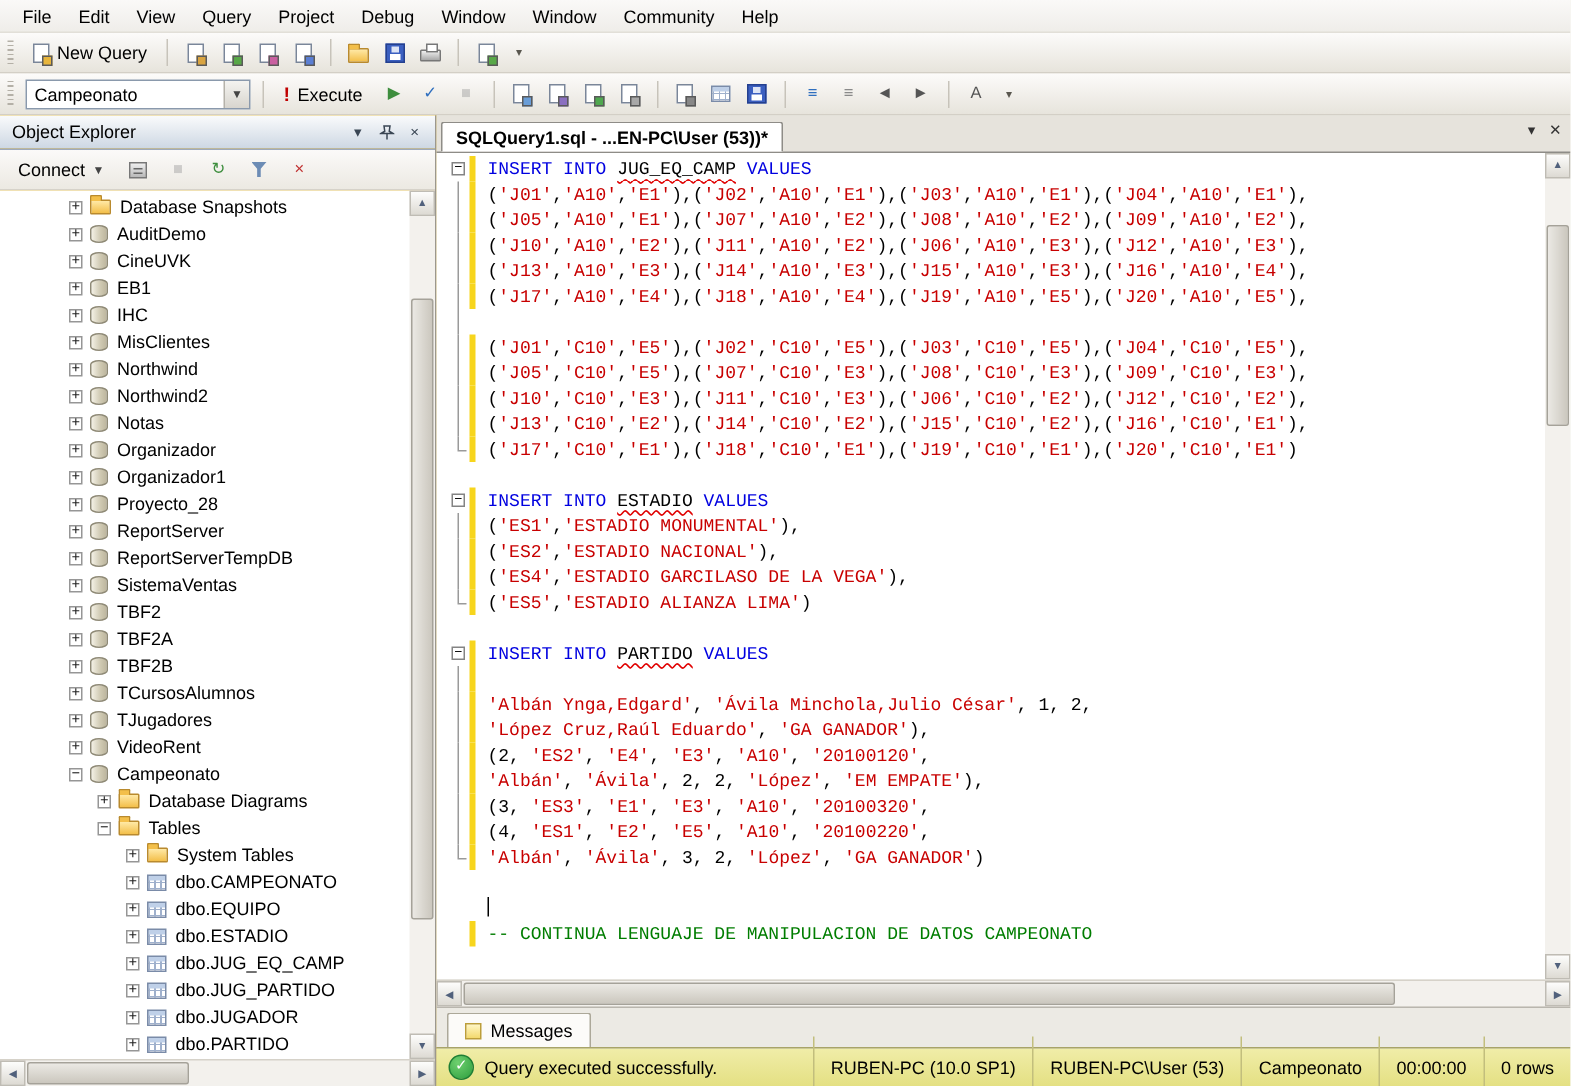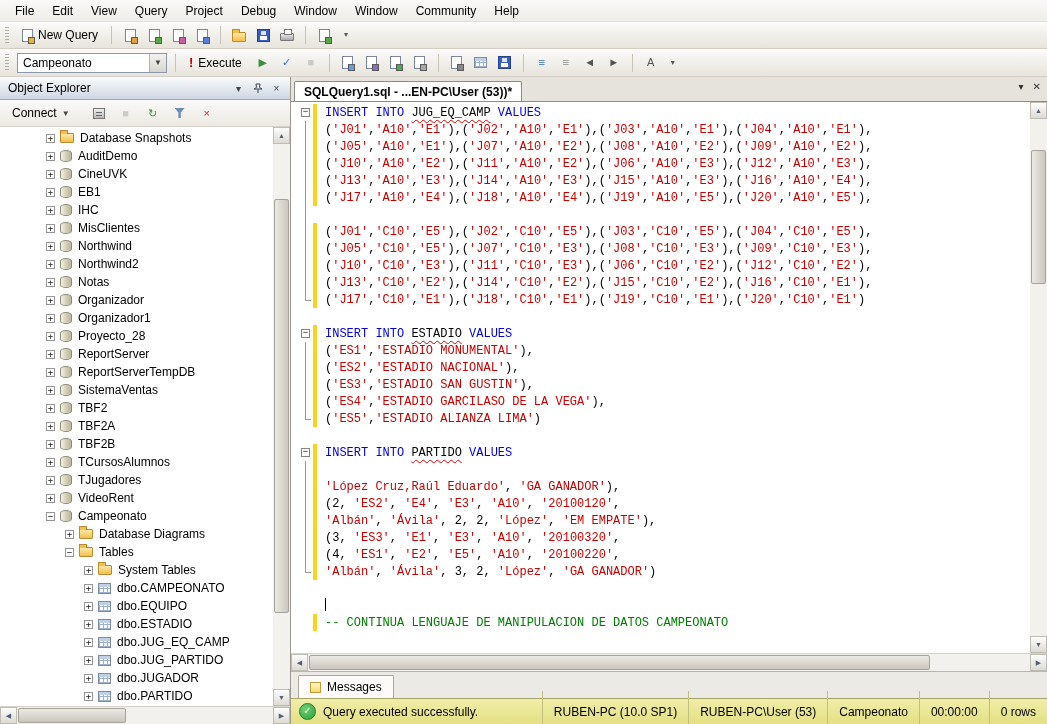--- a/index.html
+++ b/index.html
@@ -46,21 +46,21 @@
   .combo .dd{width:16px;height:100%;background:linear-gradient(#F4F3F0,#D8D5CE);border-left:1px solid #B5B2AA;display:flex;align-items:center;justify-content:center;font-size:8px;color:#444}
 
   
   .main{flex:1;display:flex;min-height:0}
 
   
   .oe{width:290px;flex:none;display:flex;flex-direction:column;min-height:0;background:#eab308;border-right:1px solid #9B978E}
   .oe-header{height:22px;flex:none;display:flex;align-items:center;padding:0 4px 0 8px;background:linear-gradient(#FAFBFC,#CDD7E3);border-bottom:1px solid #9FAABB}
   .oe-title{flex:1}
   .oe-hbtn{width:17px;height:16px;display:flex;align-items:center;justify-content:center;font-size:10px;color:#3A4654;border:1px solid transparent}
-  .oe-toolbar{height:26px;flex:none;display:flex;align-items:center;gap:10px;padding:0 5px;background:linear-gradient(#FBFAF9,#ECE9E2);border-bottom:1px solid #D6D2C9}
+  .oe-toolbar{height:26px;flex:none;display:flex;align-items:center;gap:3px;padding:0 5px;background:linear-gradient(#FBFAF9,#ECE9E2);border-bottom:1px solid #D6D2C9}
   .connect{display:inline-flex;align-items:center;gap:5px;padding:2px 6px;border:1px solid transparent;background:transparent;font:inherit}
   .oe-body{flex:1;display:flex;min-height:0;background:#fff}
   .oe-tree{flex:1;overflow:hidden;padding-top:2px;min-width:0}
   .tree-row{height:18px;display:flex;align-items:center;white-space:nowrap}
   .exp{flex:none;width:9px;height:9px;box-sizing:border-box;border:1px solid #969696;background:#fff;font-size:9px;line-height:7px;text-align:center;color:#222;font-family:"DejaVu Sans Mono",monospace;margin-right:3px}
   .nico{flex:none;margin:0 4px 0 2px}
   .tlabel{padding:1px 2px}
   
   .vscroll{width:17px;flex:none;display:flex;flex-direction:column;background:#F3F1ED}
   .sbtn{height:17px;flex:none;display:flex;align-items:center;justify-content:center;font-size:7px;color:#51617C;background:linear-gradient(#FDFDFC,#DDDAD3);border:1px solid #BFBCB4;box-sizing:border-box}
@@ -569,25 +569,20 @@
               <span class="code">(<span class="tok-str">'ES1'</span>,<span class="tok-str">'ESTADIO MONUMENTAL'</span>),</span>
             </div>
             <div class="ed-line">
               <span class="ol ol-m"></span>
               <span class="chg on"></span>
               <span class="code">(<span class="tok-str">'ES2'</span>,<span class="tok-str">'ESTADIO NACIONAL'</span>),</span>
             </div>
             <div class="ed-line">
               <span class="ol ol-m"></span>
               <span class="chg on"></span>
-              <span class="code">(<span class="tok-str">'ES3'</span>,<span class="tok-str">'ESTADIO SAN GUSTIN'</span>),</span>
-            </div>
-            <div class="ed-line">
-              <span class="ol ol-m"></span>
-              <span class="chg on"></span>
               <span class="code">(<span class="tok-str">'ES4'</span>,<span class="tok-str">'ESTADIO GARCILASO DE LA VEGA'</span>),</span>
             </div>
             <div class="ed-line">
               <span class="ol ol-e"></span>
               <span class="chg on"></span>
               <span class="code">(<span class="tok-str">'ES5'</span>,<span class="tok-str">'ESTADIO ALIANZA LIMA'</span>)</span>
             </div>
             <div class="ed-line">
               <span class="ol"></span>
               <span class="chg"></span>
@@ -596,20 +591,25 @@
             <div class="ed-line">
               <span class="ol">
                 <span class="obox">−</span>
               </span>
               <span class="chg on"></span>
               <span class="code"><span class="tok-kw">INSERT INTO </span><span class="tok-id sqg">PARTIDO</span><span class="tok-kw"> VALUES</span></span>
             </div>
             <div class="ed-line">
               <span class="ol ol-m"></span>
               <span class="chg on"></span>
+            </div>
+            <div class="ed-line">
+              <span class="ol ol-m"></span>
+              <span class="chg on"></span>
+              <span class="code"><span class="tok-str">'Albán Ynga,Edgard'</span>, <span class="tok-str">'Ávila Minchola,Julio César'</span>, 1, 2,</span>
             </div>
             <div class="ed-line">
               <span class="ol ol-m"></span>
               <span class="chg on"></span>
               <span class="code"><span class="tok-str">'López Cruz,Raúl Eduardo'</span>, <span class="tok-str">'GA GANADOR'</span>),</span>
             </div>
             <div class="ed-line">
               <span class="ol ol-m"></span>
               <span class="chg on"></span>
               <span class="code">(2, <span class="tok-str">'ES2'</span>, <span class="tok-str">'E4'</span>, <span class="tok-str">'E3'</span>, <span class="tok-str">'A10'</span>, <span class="tok-str">'20100120'</span>,</span>

